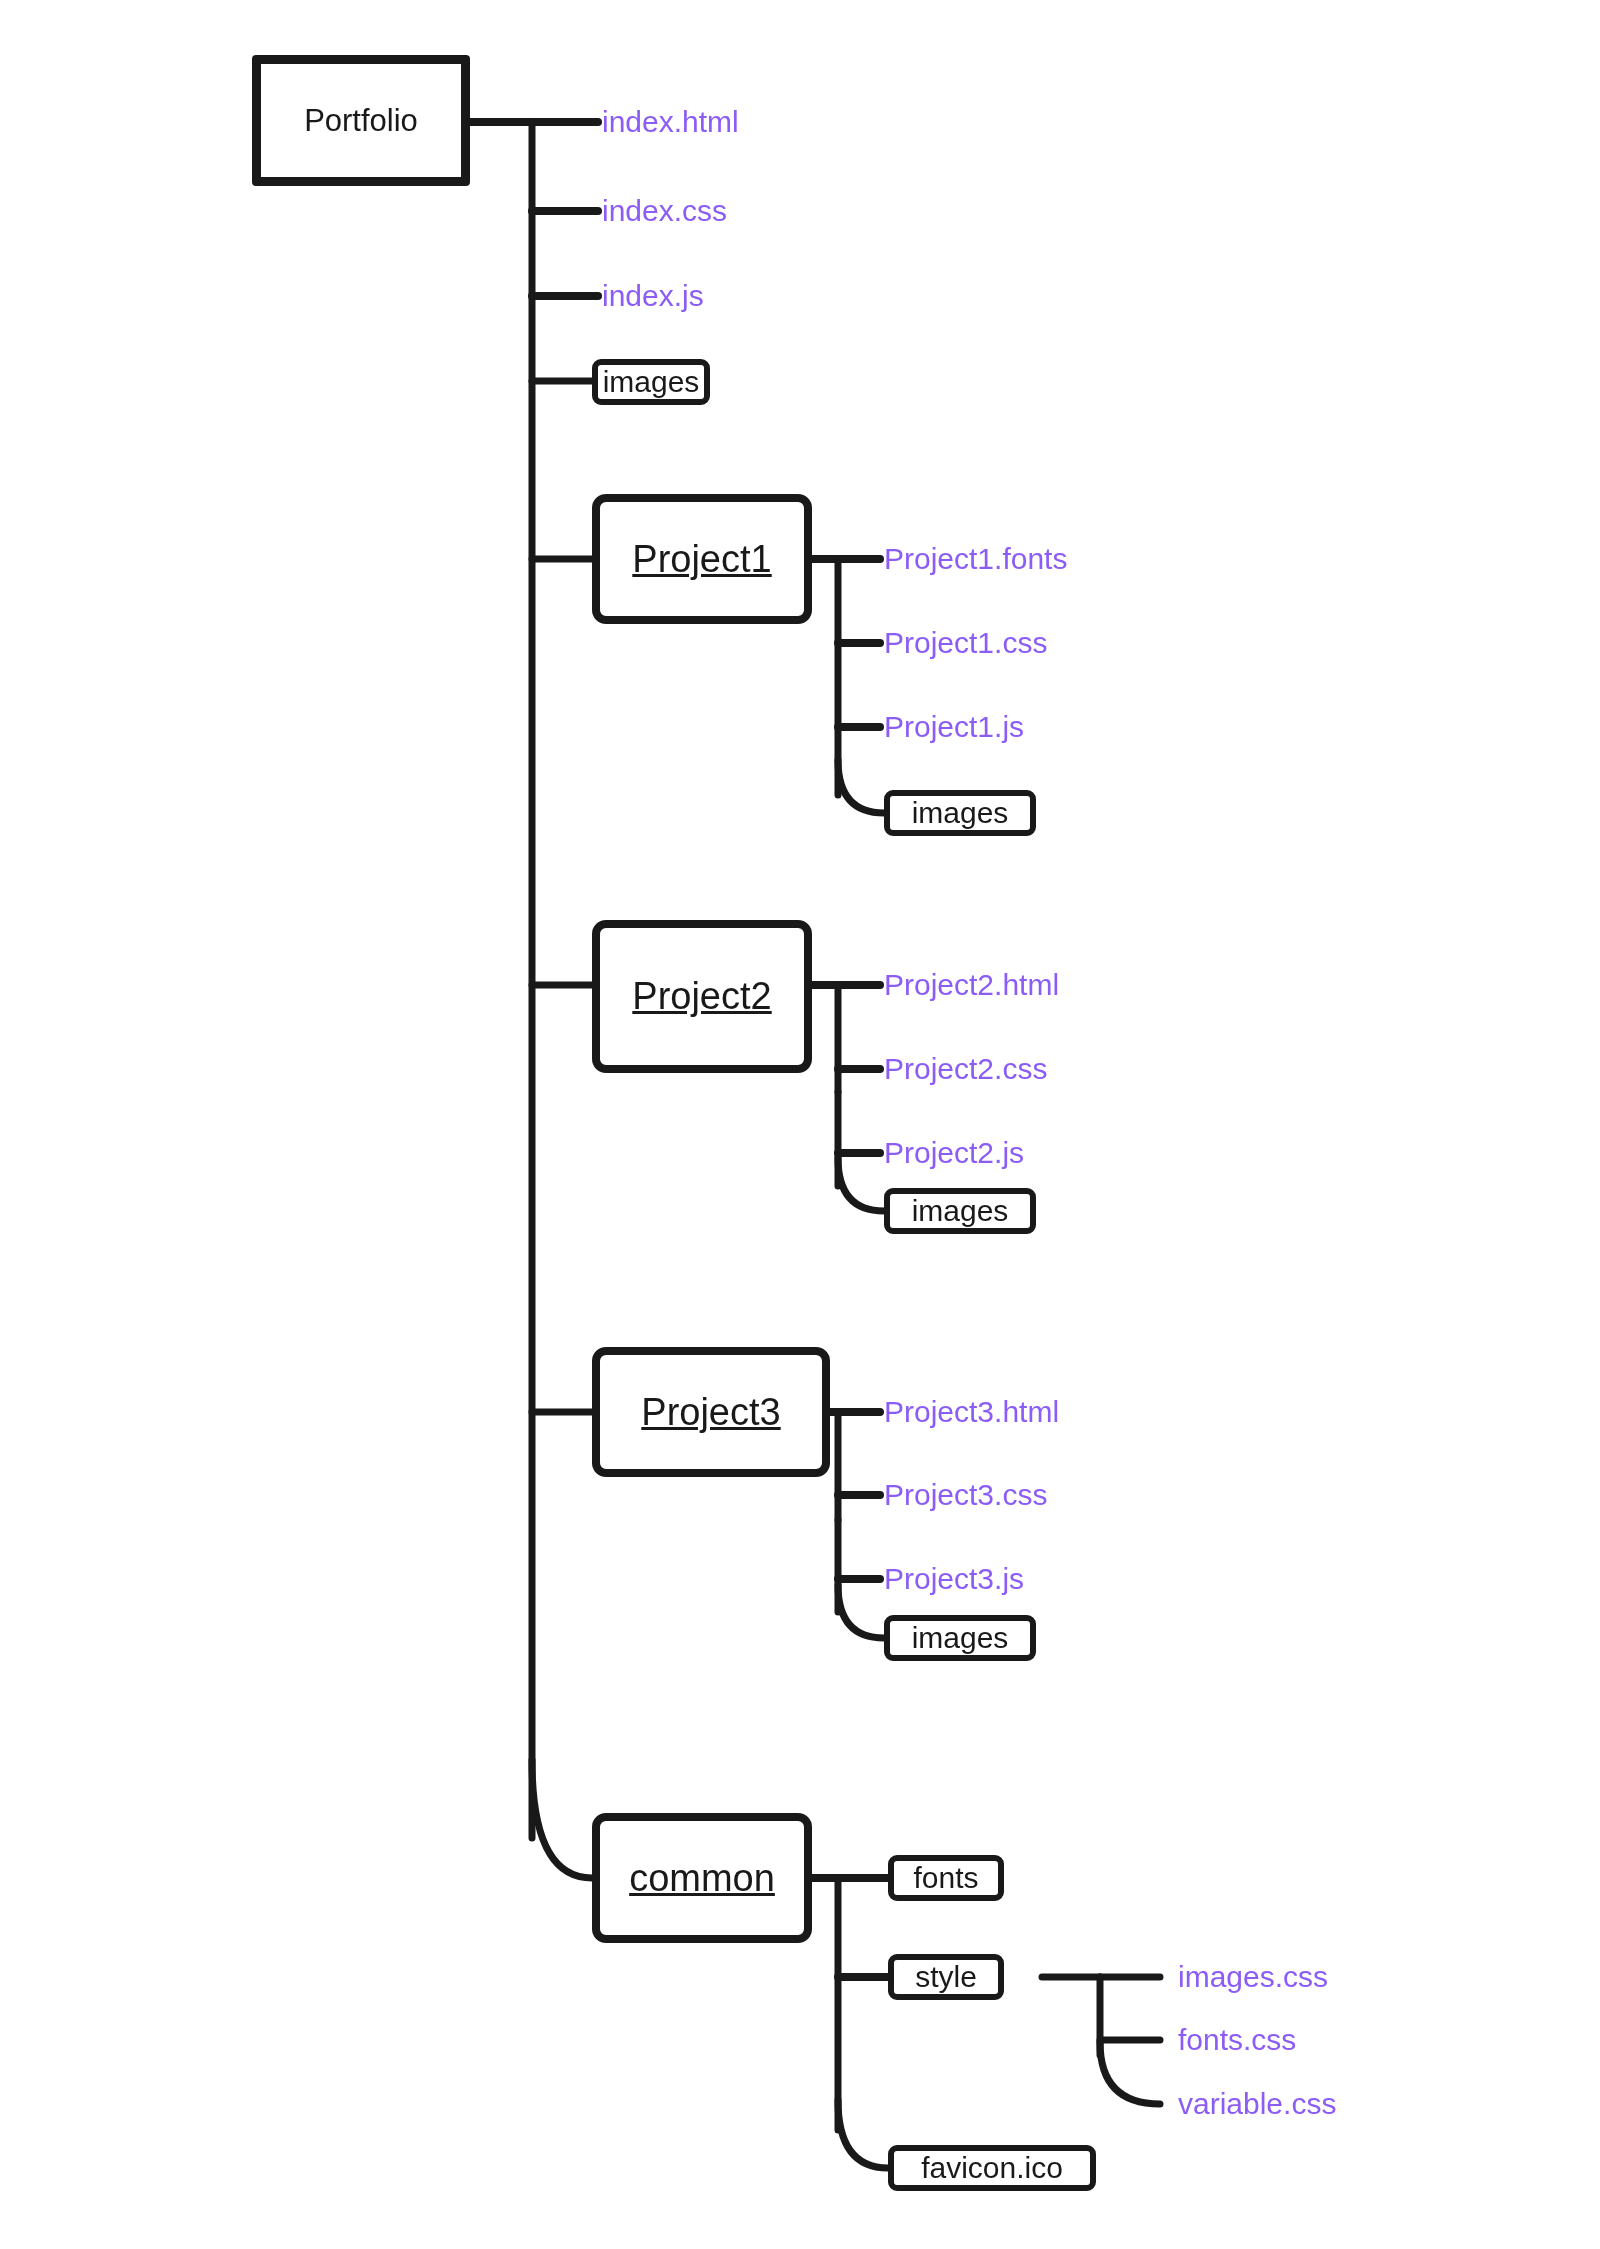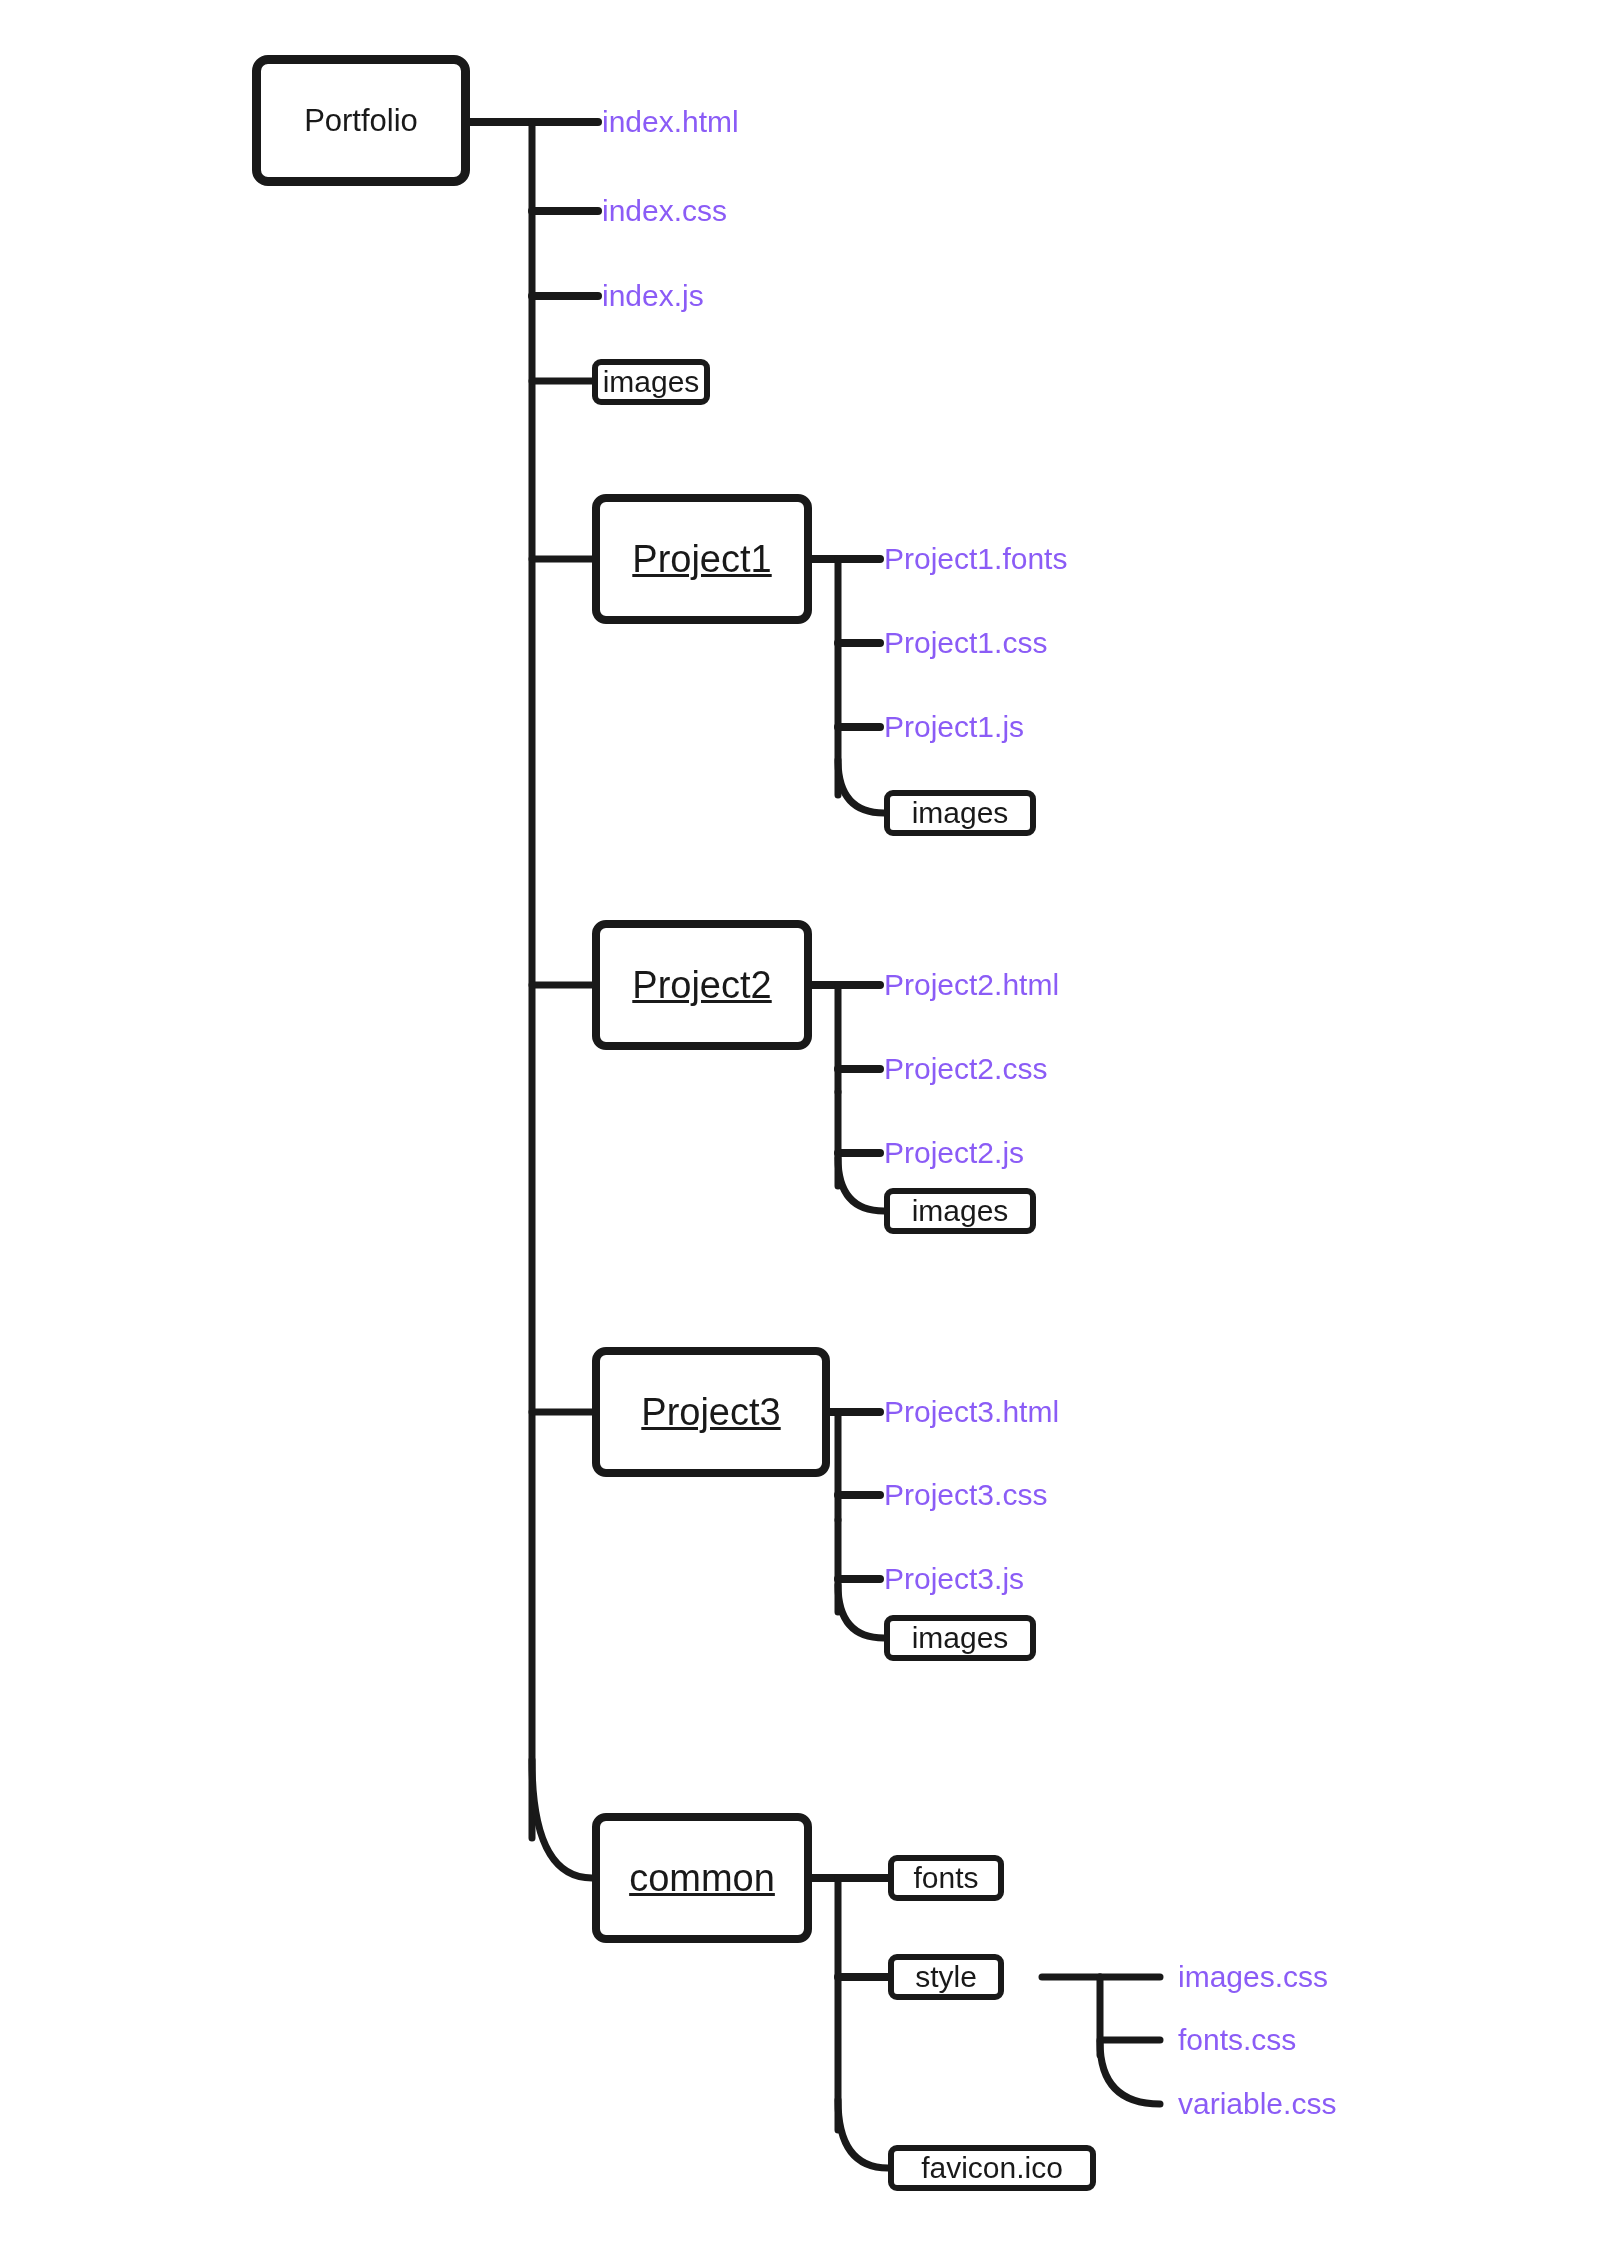--- a/index.html
+++ b/index.html
@@ -39,21 +39,21 @@
     box-sizing: border-box;
     background: #ffffff;
     color: #191919;
     display: flex;
     align-items: center;
     justify-content: center;
     white-space: nowrap;
   }
   .box-root {
     border: 9px solid #191919;
-    border-radius: 16px;
+    border-radius: 4px;
     font-size: 31px;
   }
   .box-folder {
     border: 8px solid #191919;
     border-radius: 14px;
     font-size: 38px;
     text-decoration: underline;
   }
   .box-small {
     border: 6px solid #191919;
@@ -129,21 +129,21 @@
   </div>
 
   <div class="box-node box-folder" style="left:592px; top:494px; width:220px; height:130px;">
     <span>Project1</span>
   </div>
 
   <div class="box-node box-small" style="left:884px; top:790px; width:152px; height:46px;">
     <span>images</span>
   </div>
 
-  <div class="box-node box-folder" style="left:592px; top:920px; width:220px; height:130px;">
+  <div class="box-node box-folder" style="left:592px; top:920px; width:220px; height:153px;">
     <span>Project2</span>
   </div>
 
   <div class="box-node box-small" style="left:884px; top:1188px; width:152px; height:46px;">
     <span>images</span>
   </div>
 
   <div class="box-node box-folder" style="left:592px; top:1347px; width:238px; height:130px;">
     <span>Project3</span>
   </div>

